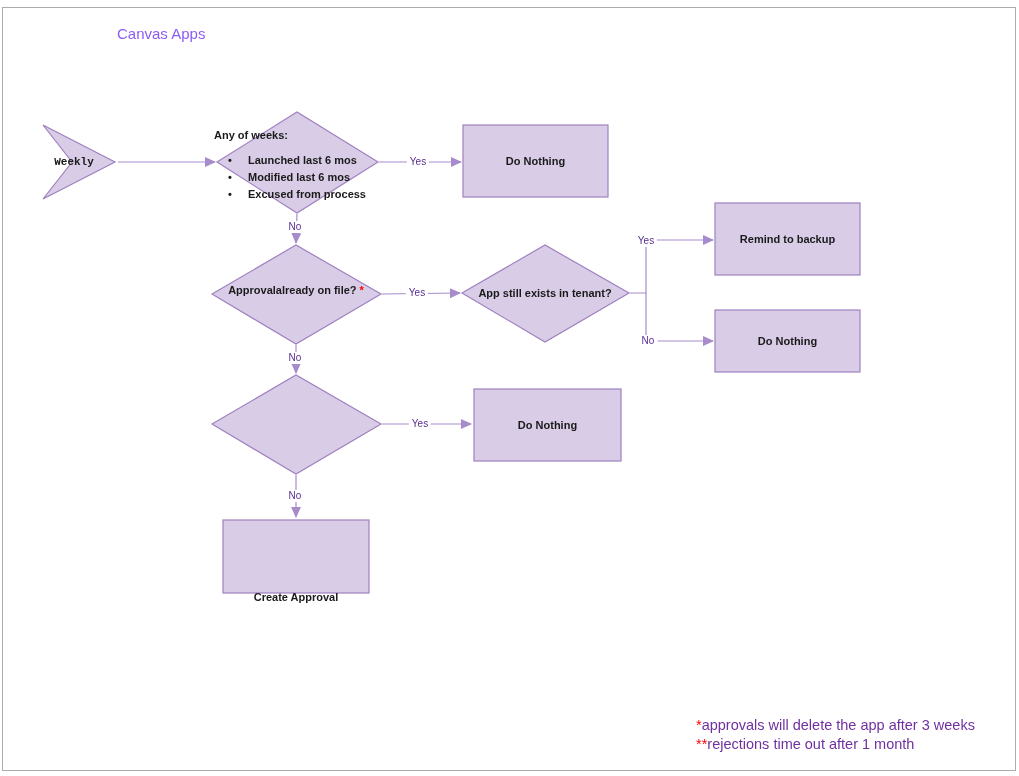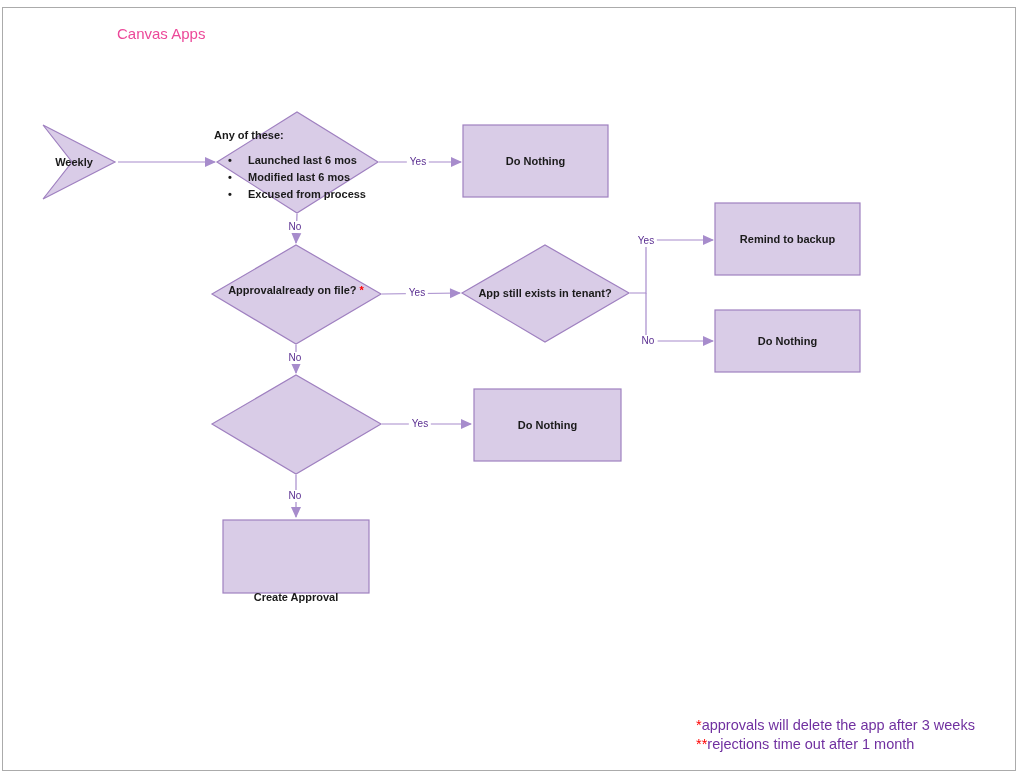--- a/index.html
+++ b/index.html
@@ -5,21 +5,21 @@
   html,body { margin:0; padding:0; background:#ffffff; }
   .canvas {
     position:relative; width:1019px; height:776px; background:#ffffff;
     font-family:"Liberation Sans", sans-serif; overflow:hidden;
   }
   .page-frame {
     position:absolute; left:2px; top:7px; width:1012px; height:762px;
     border:1px solid #ababab; background:transparent; pointer-events:none;
   }
   .title {
-    position:absolute; left:117px; top:25px; font-size:15px; color:#ec4899;
+    position:absolute; left:117px; top:25px; font-size:15px; color:#8b5cf6;
     white-space:nowrap;
     text-align:center;
   }
   svg.layer { position:absolute; left:0; top:0; }
   .node-label {
     position:absolute; display:flex; align-items:center; justify-content:center;
     text-align:center; font-weight:bold; font-size:11px; color:#1a1a1a;
     line-height:16px; white-space:nowrap;
   }
   .node-label.multi { flex-direction:row; }
@@ -73,24 +73,24 @@
     <polygon points="212,294 296,245 381,294 296,344" fill="#D9CCE7" stroke="#9F80C0" stroke-width="1.2"></polygon>
     <polygon points="462,293 545,245 629,293 545,342" fill="#D9CCE7" stroke="#9F80C0" stroke-width="1.2"></polygon>
     <polygon points="212,424 296,375 381,424 296,474" fill="#D9CCE7" stroke="#9F80C0" stroke-width="1.2"></polygon>
     <rect x="463" y="125" width="145" height="72" fill="#D9CCE7" stroke="#9F80C0" stroke-width="1.2"></rect>
     <rect x="715" y="203" width="145" height="72" fill="#D9CCE7" stroke="#9F80C0" stroke-width="1.2"></rect>
     <rect x="715" y="310" width="145" height="62" fill="#D9CCE7" stroke="#9F80C0" stroke-width="1.2"></rect>
     <rect x="474" y="389" width="147" height="72" fill="#D9CCE7" stroke="#9F80C0" stroke-width="1.2"></rect>
     <rect x="223" y="520" width="146" height="73" fill="#D9CCE7" stroke="#9F80C0" stroke-width="1.2"></rect>
   </svg>
 
-  <div class="node-label" style="left:38px; top:150px; width:72px; height:24px;">Weekly</div>
+  <div class="node-label" style="left:38px; top:150px; width:72px; height:24px;font-family:Liberation Mono, monospace;">Weekly</div>
 
   <div class="d1-text">
-    <div>Any of these:</div>
+    <div>Any of weeks:</div>
     <ul>
       <li>Launched last 6 mos</li>
       <li>Modified last 6 mos</li>
       <li>Excused from process</li>
     </ul>
   </div>
 
   <div class="node-label multi" style="left:211px; top:274px; width:170px; height:32px;">
     <div>Approval</div>
     <div>

